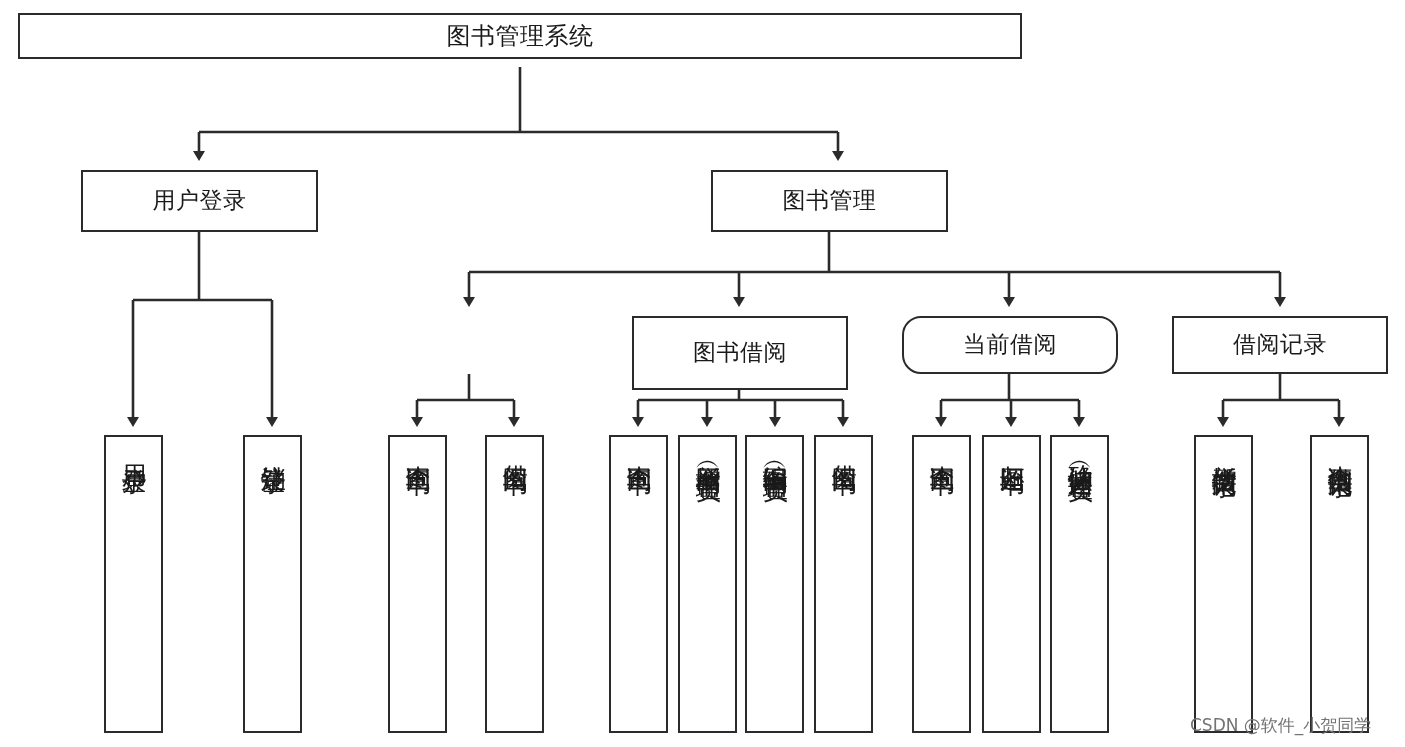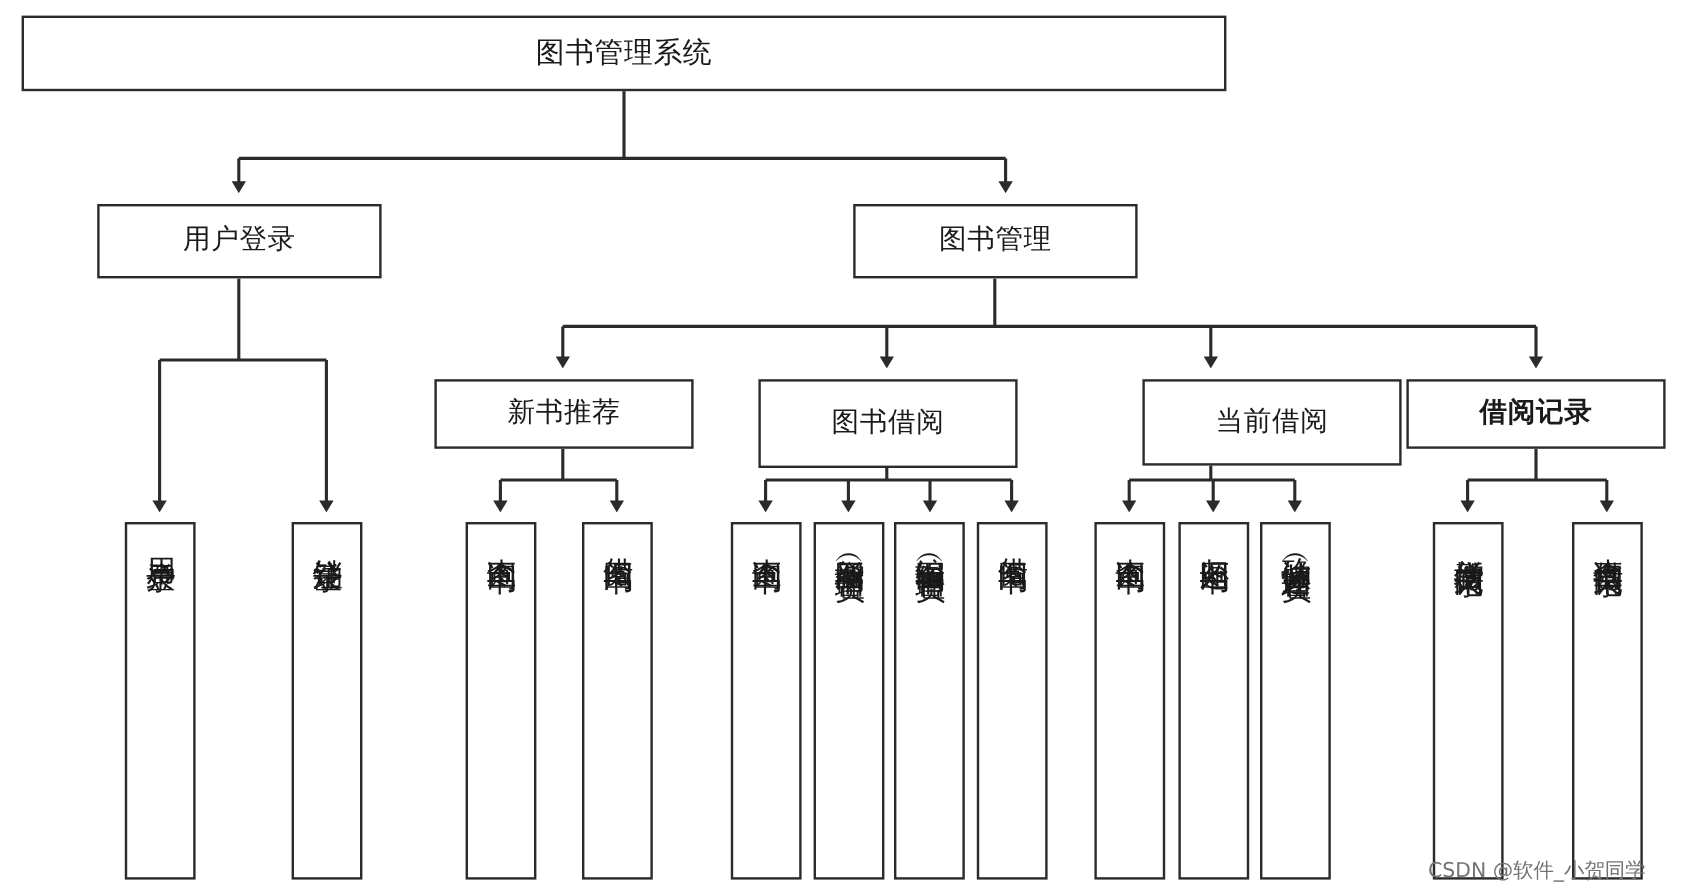--- a/index.html
+++ b/index.html
@@ -114,41 +114,38 @@
       <path d="M1011,400 L1011,418" marker-end="url(#arrow)"></path>
       <path d="M1079,400 L1079,418" marker-end="url(#arrow)"></path>
 
       <path d="M1280,374 L1280,400"></path>
       <path d="M1223,400 L1339,400"></path>
       <path d="M1223,400 L1223,418" marker-end="url(#arrow)"></path>
       <path d="M1339,400 L1339,418" marker-end="url(#arrow)"></path>
     </g>
   </svg>
 
-  <div class="node root" style="left:18px; top:13px; width:1004px; height:63px;">
+  <div class="node root" style="left:18px; top:13px; width:1004px; height:46px;">
     <span class="node-label">图书管理系统</span>
   </div>
 
   <div class="node" style="left:81px; top:170px; width:237px; height:62px;">
     <span class="node-label">用户登录</span>
   </div>
   <div class="node" style="left:711px; top:170px; width:237px; height:62px;">
     <span class="node-label">图书管理</span>
   </div>
 
-  <div class="node" style="left:362px; top:316px; width:216px; height:58px;">
-    <span class="node-label">新书推荐</span>
-  </div>
   <div class="node" style="left:632px; top:316px; width:216px; height:74px;">
     <span class="node-label">图书借阅</span>
   </div>
-  <div class="node" style="left:952px; top:316px; width:216px; height:72px;">
+  <div class="node" style="left:902px; top:316px; width:216px; height:58px;border-radius:19px;">
     <span class="node-label">当前借阅</span>
   </div>
-  <div class="node" style="left:1172px; top:316px; width:216px; height:58px;font-weight:bold;">
+  <div class="node" style="left:1172px; top:316px; width:216px; height:58px;">
     <span class="node-label">借阅记录</span>
   </div>
 
   <div class="node vertical" style="left:104px; top:435px; width:59px; height:298px;">
     <span class="node-label">用户登录</span>
   </div>
   <div class="node vertical" style="left:243px; top:435px; width:59px; height:298px;">
     <span class="node-label">注销登录</span>
   </div>
 

